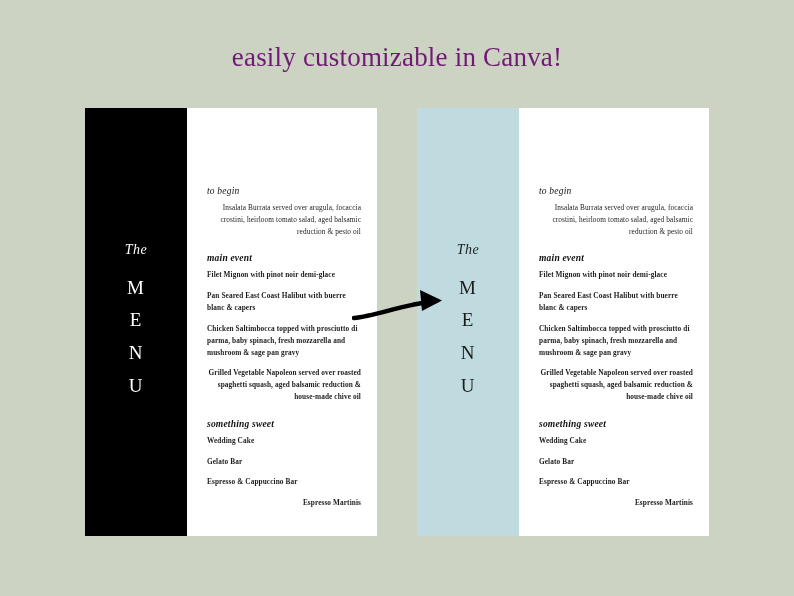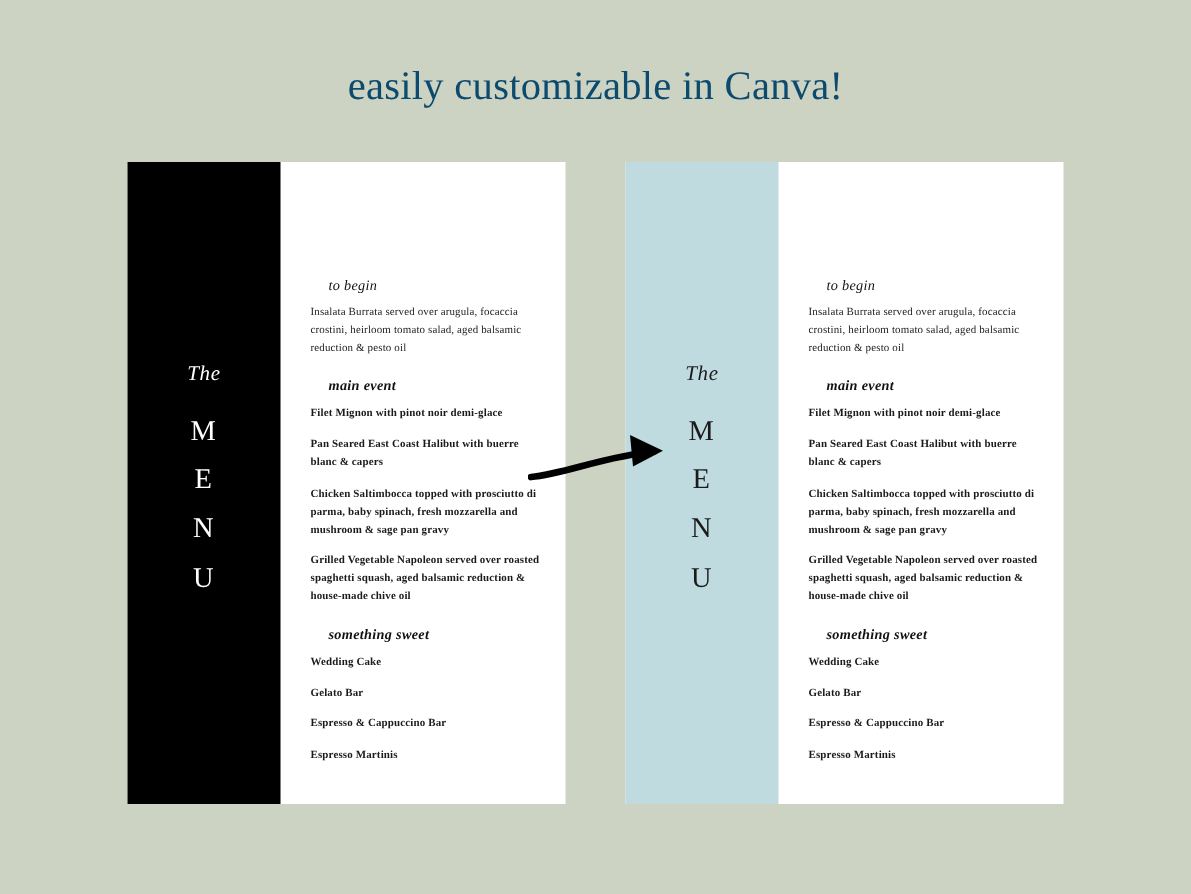--- a/index.html
+++ b/index.html
@@ -15,21 +15,21 @@
     position: relative;
   }
   .headline {
     position: absolute;
     top: 42px;
     left: 0;
     width: 794px;
     text-align: center;
     font-family: "Liberation Serif", serif;
     font-size: 27px;
-    color: #0c4a6e;
+    color: #701a75;
     letter-spacing: 0.2px;
   }
 
   
   .card {
     position: absolute;
     top: 108px;
     width: 292px;
     height: 428px;
     background: #ffffff;
@@ -70,33 +70,33 @@
   .card-body {
     flex: 1 1 auto;
     padding: 78px 16px 20px 20px;
     box-sizing: border-box;
   }
   .section-title {
     font-family: "Liberation Serif", serif;
     font-style: italic;
     font-size: 9.5px;
     color: #111;
-    margin: 0 0 6px 12px;
+    margin: 0 0 6px 0;
     letter-spacing: 0.2px;
   }
   .section + .section { margin-top: 16px; font-weight: bold; }
   .item {
     font-family: "Liberation Serif", serif;
     font-size: 7.3px;
     line-height: 1.62;
     color: #1b1b1b;
     margin: 0 0 9px 0;
     letter-spacing: 0.1px;
   }
-  .item:last-child { margin-bottom: 0; }
+  .item:last-child { margin-bottom: 0; text-align: right; }
 
   
   .arrow {
     position: absolute;
     left: 352px;
     top: 282px;
     width: 100px;
     height: 40px;
   }
 </style>

